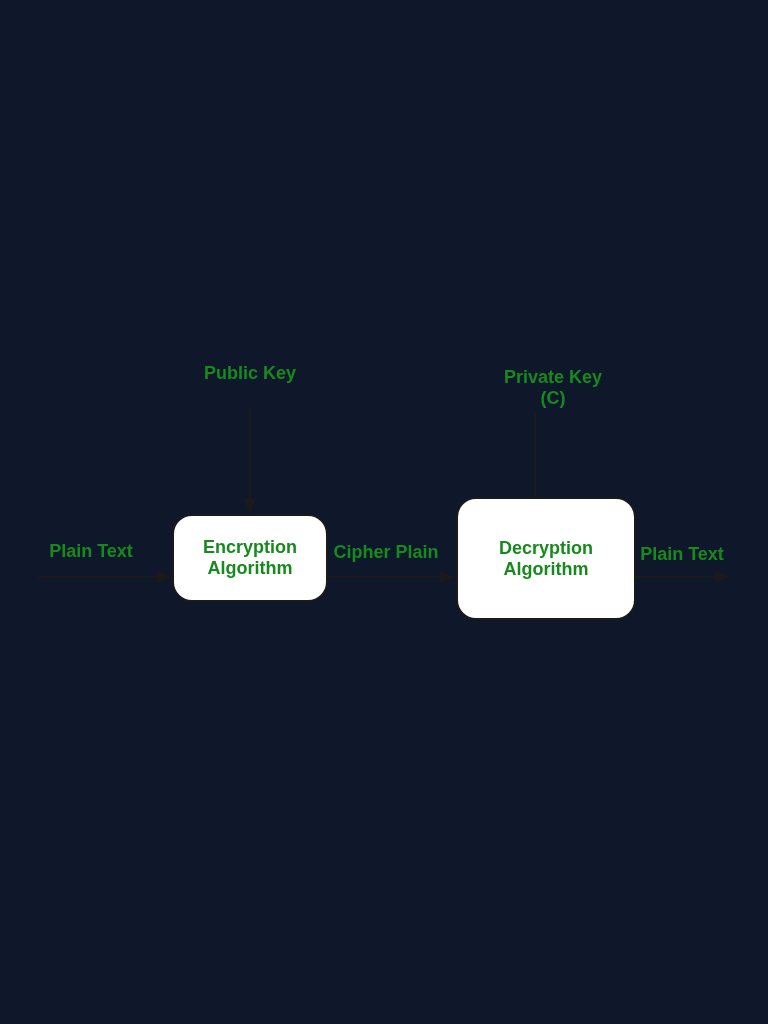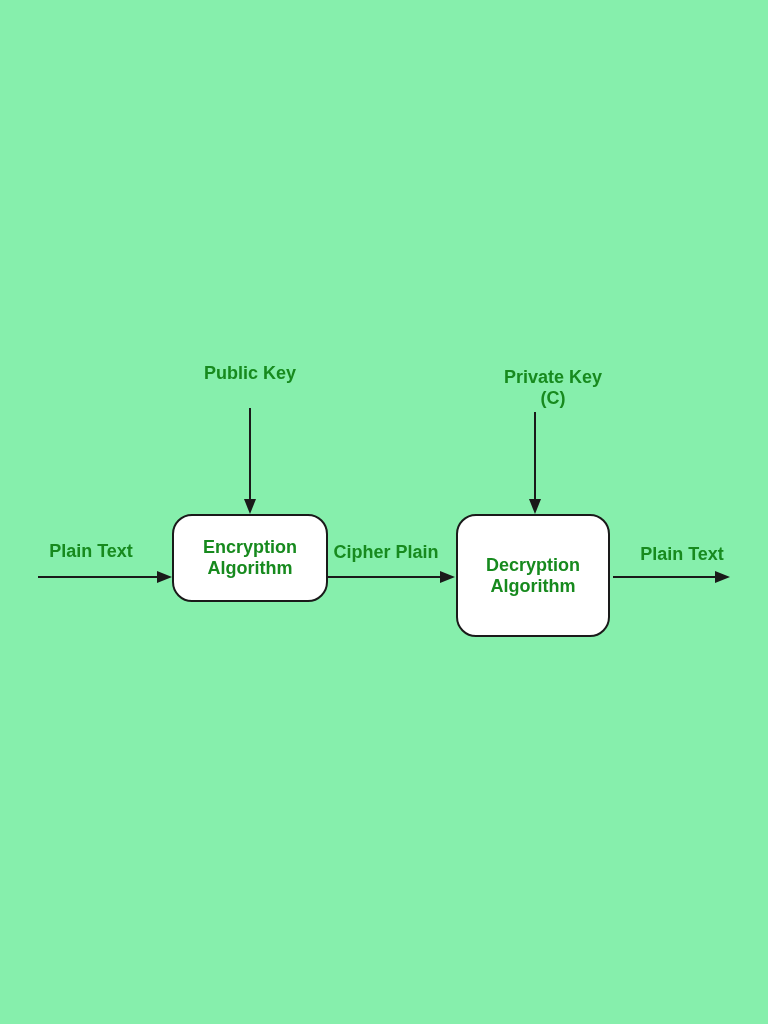--- a/index.html
+++ b/index.html
@@ -4,21 +4,21 @@
 <style>
   html, body {
     margin: 0;
     padding: 0;
     background: #ffffff;
   }
   .canvas {
     position: relative;
     width: 768px;
     height: 1024px;
-    background: #86efac;
+    background: #0f172a;
     font-family: "Liberation Sans", "DejaVu Sans", sans-serif;
     overflow: hidden;
   }
   .green-label {
     position: absolute;
     color: #178a1e;
     font-weight: bold;
     font-size: 18px;
     line-height: 21px;
     text-align: center;
@@ -38,21 +38,21 @@
   .node-box .node-line {
     color: #178a1e;
     font-weight: bold;
     font-size: 18px;
     line-height: 21px;
     text-align: center;
     white-space: nowrap;
   }
   
   #encryption-box { left: 172px; top: 514px; width: 156px; height: 88px; }
-  #decryption-box { left: 456px; top: 514px; width: 154px; height: 123px; }
+  #decryption-box { left: 456px; top: 497px; width: 180px; height: 123px; }
 
   #public-key-label  { left: 170px; top: 363px; width: 160px; }
   #private-key-label { left: 473px; top: 367px; width: 160px; }
 
   #plain-text-in-label  { left: 30px;  top: 541px; width: 122px; }
   #cipher-text-label    { left: 316px; top: 542px; width: 140px; }
   #plain-text-out-label { left: 621px; top: 544px; width: 122px; }
 
   svg.arrow-layer {
     position: absolute;

